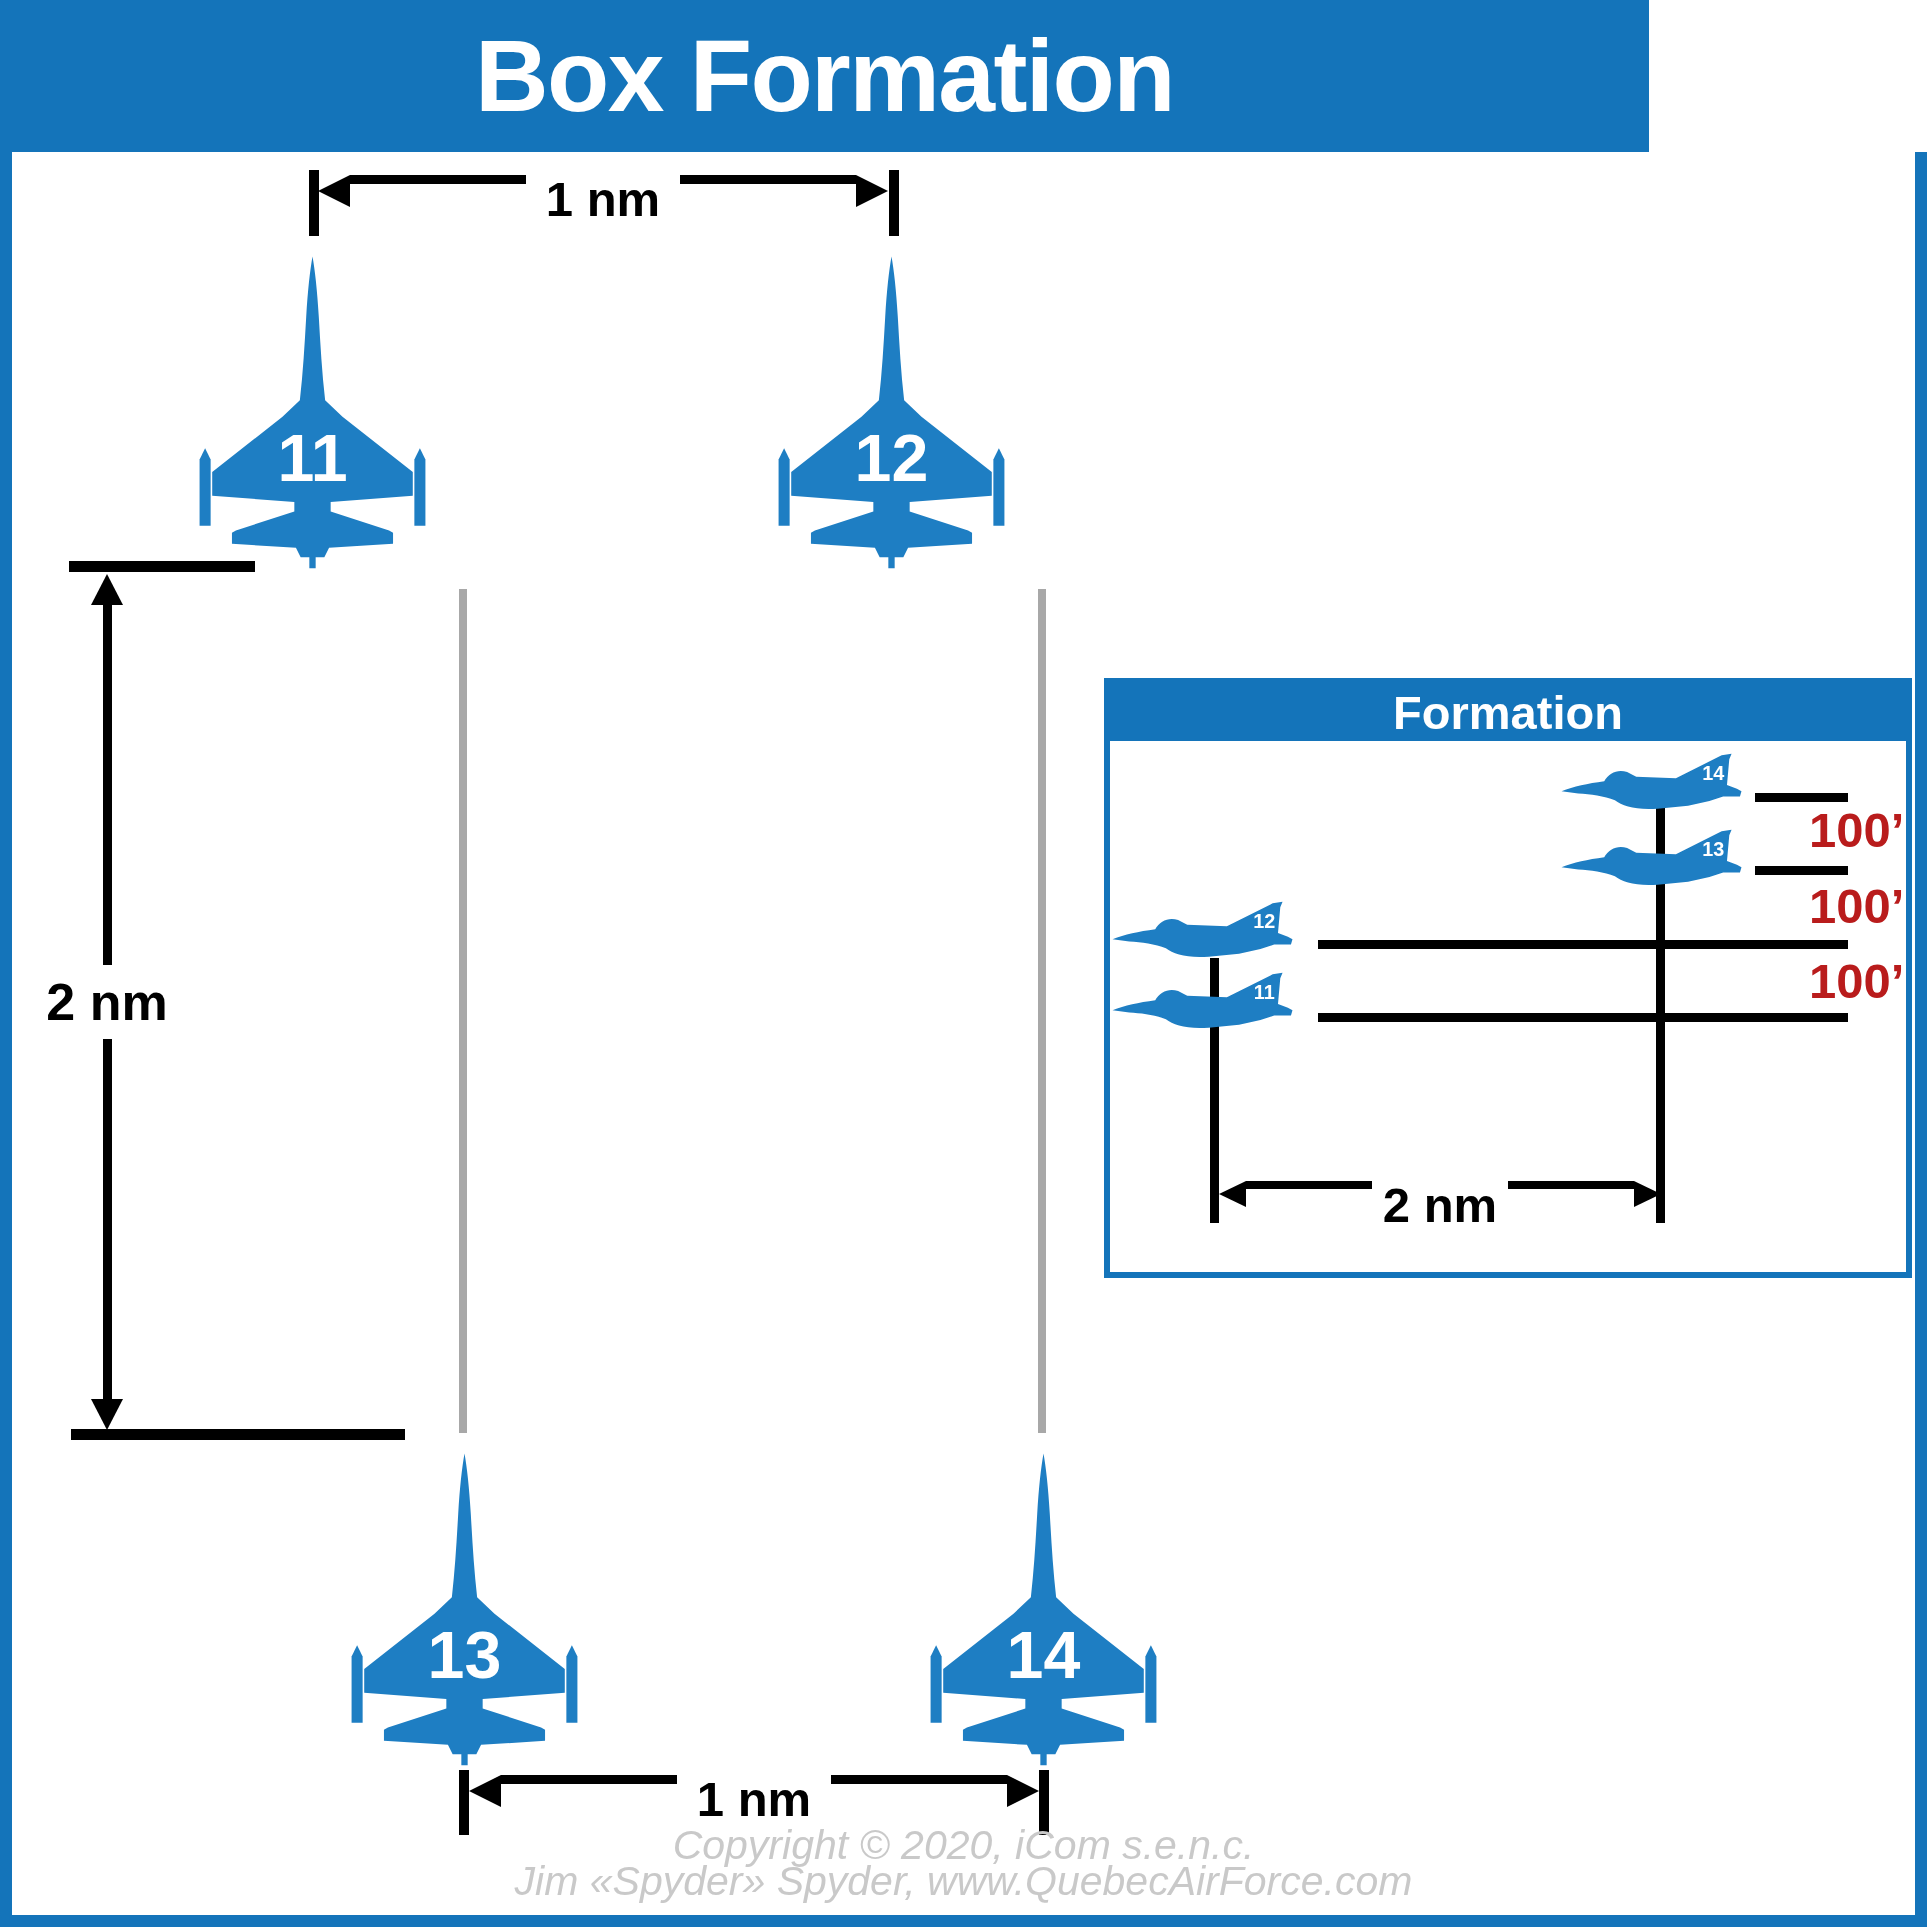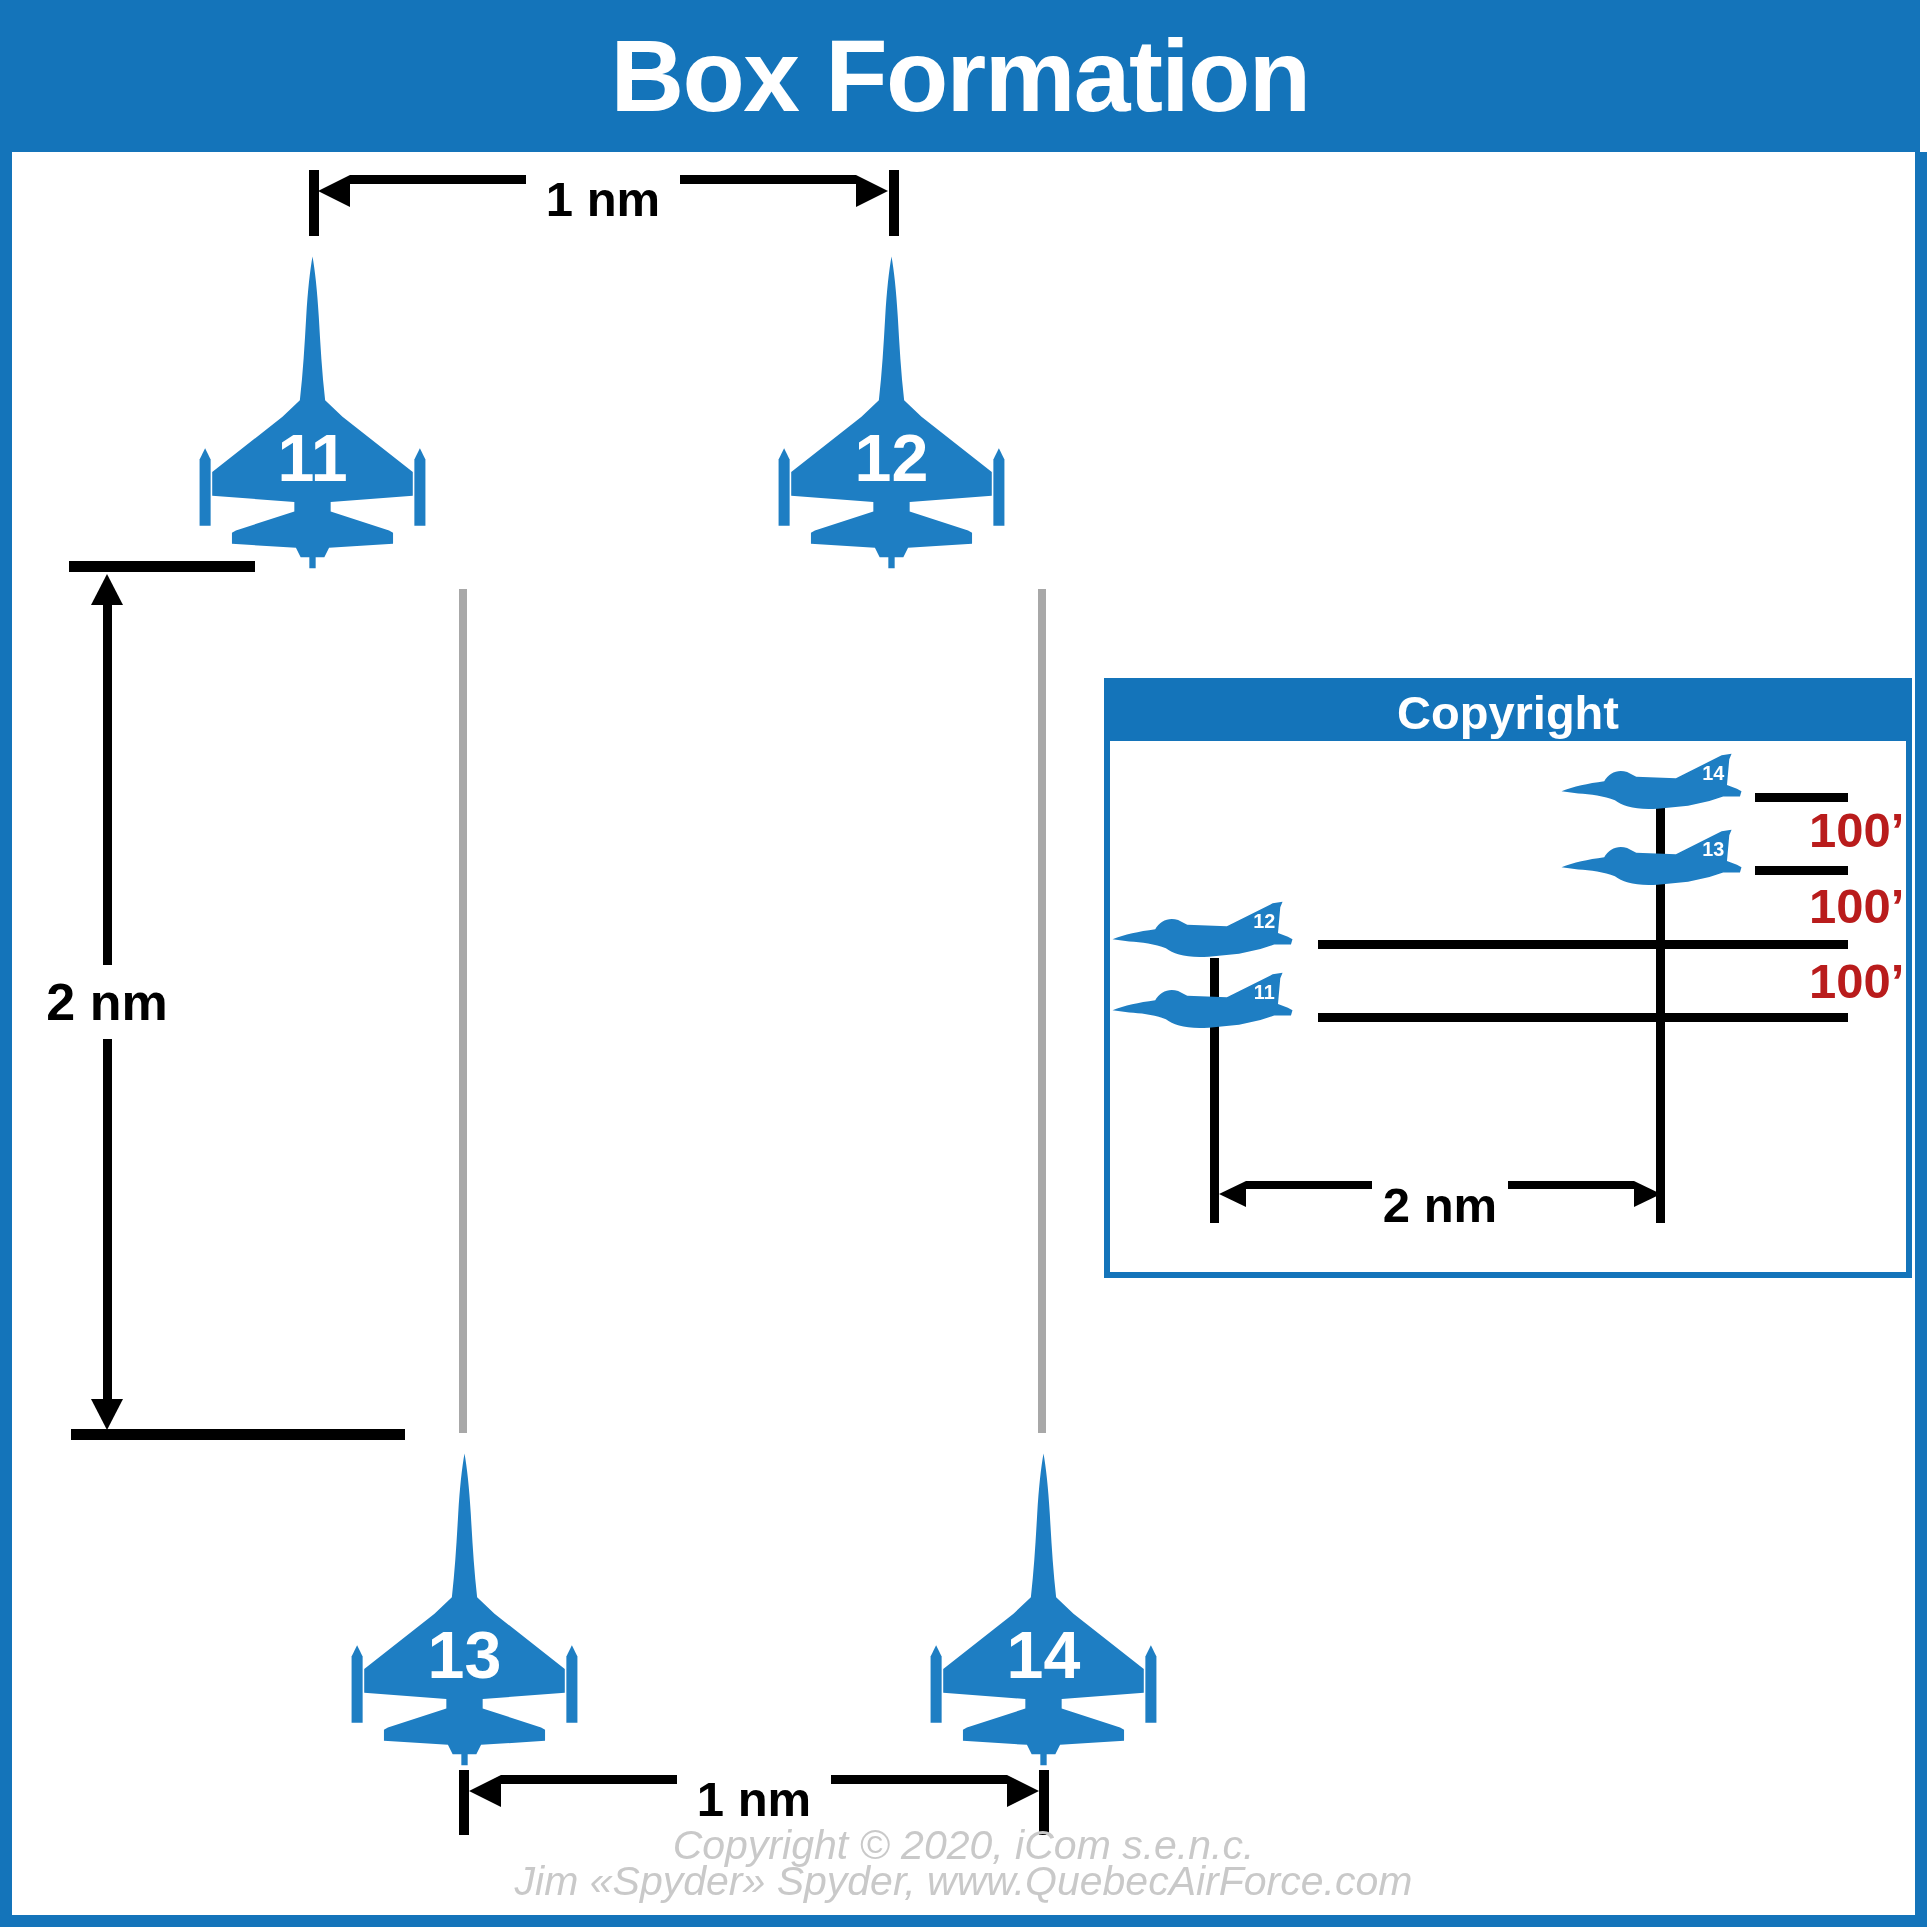--- a/index.html
+++ b/index.html
@@ -8,21 +8,21 @@
     --dimension:#000000;
     --track_gray:#A8A8A8;
     --footer_gray:#C9C9C9;
     --on_blue:#FFFFFF;
   }
   html,body{margin:0;padding:0;background:#fff;}
   .page{position:relative;width:1927px;height:1927px;background:#fff;overflow:hidden;
         font-family:"Liberation Sans",sans-serif;}
 
   
-  .title-bar{position:absolute;left:0;top:0;width:1920px;height:152px;background:var(--accent);
+  .title-bar{position:absolute;left:0;top:0;width:1649px;height:152px;background:var(--accent);
              display:flex;align-items:center;justify-content:center;}
   .page-title{color:var(--on_blue);font-size:102px;font-weight:700;letter-spacing:-1.6px;line-height:1;}
   .border-left,.border-right{position:absolute;top:152px;bottom:0;width:12px;background:var(--accent);}
   .border-left{left:0;}
   .border-right{right:0;}
   .border-bottom{position:absolute;left:0;right:0;bottom:0;height:12px;background:var(--accent);}
 
   
   .tick-v{position:absolute;width:9.7px;background:var(--dimension);}
   .bar-h{position:absolute;height:11.3px;background:var(--dimension);}
@@ -149,21 +149,21 @@
   <div class="dim-row" style="left:469px;top:1775px;width:570px;height:55px;">
     <div class="arr arr-l"></div>
     <div class="shaft-h"></div>
     <div class="dim-label">1 nm</div>
     <div class="shaft-h"></div>
     <div class="arr arr-r"></div>
   </div>
 
   <div class="inset">
     <div class="inset-header">
-      <div class="inset-title">Copyright</div>
+      <div class="inset-title">Formation</div>
     </div>
 
     <div class="level-line" style="left:645px;top:109px;width:93px;"></div>
     <div class="level-line" style="left:645px;top:182px;width:93px;"></div>
     <div class="level-line" style="left:208px;top:256px;width:530px;"></div>
     <div class="level-line" style="left:208px;top:329px;width:530px;"></div>
 
     <div class="pole" style="left:546px;top:122px;height:417px;"></div>
     <div class="pole" style="left:100px;top:274px;height:265px;"></div>
 

